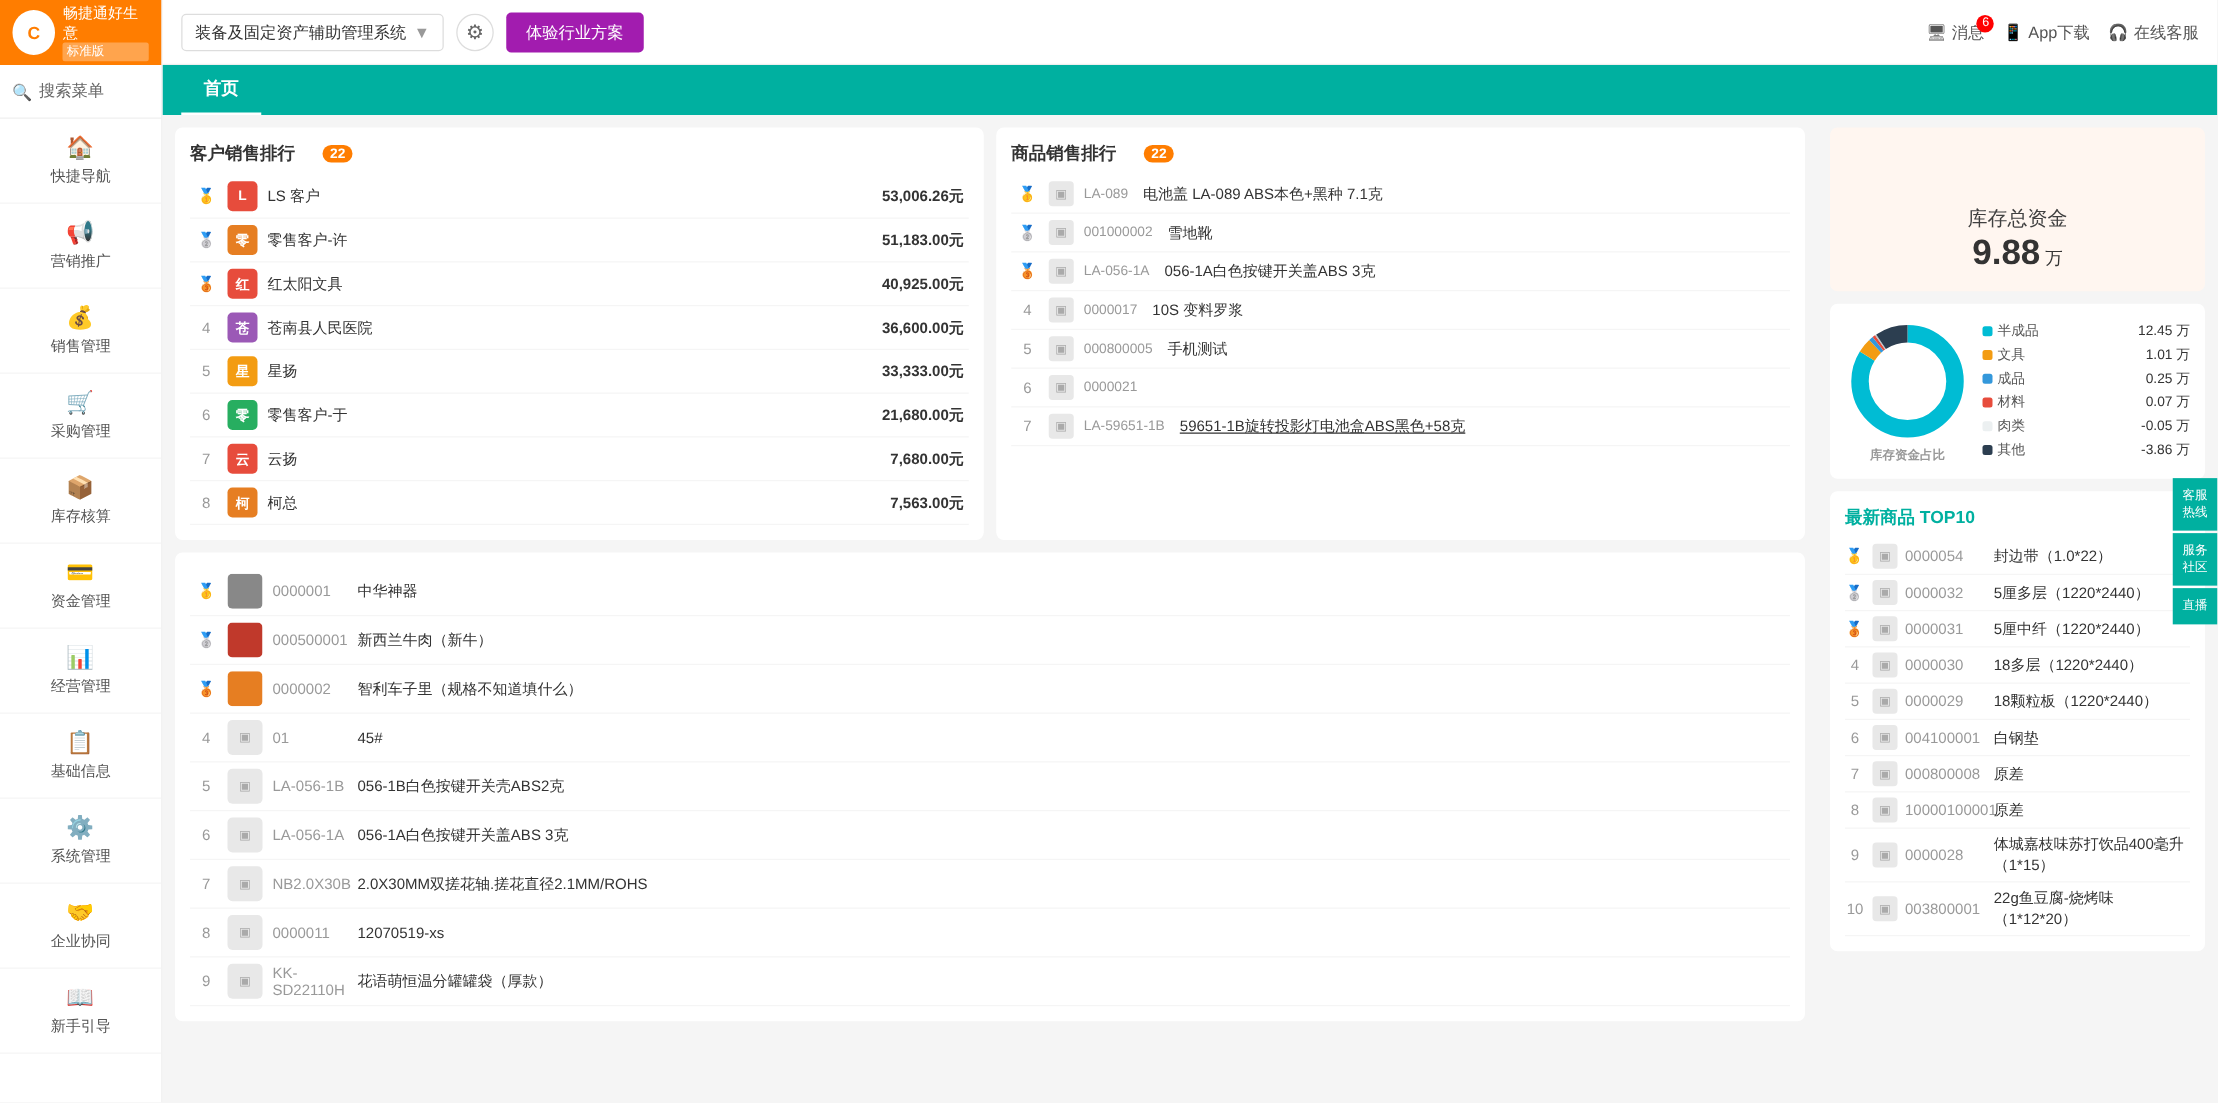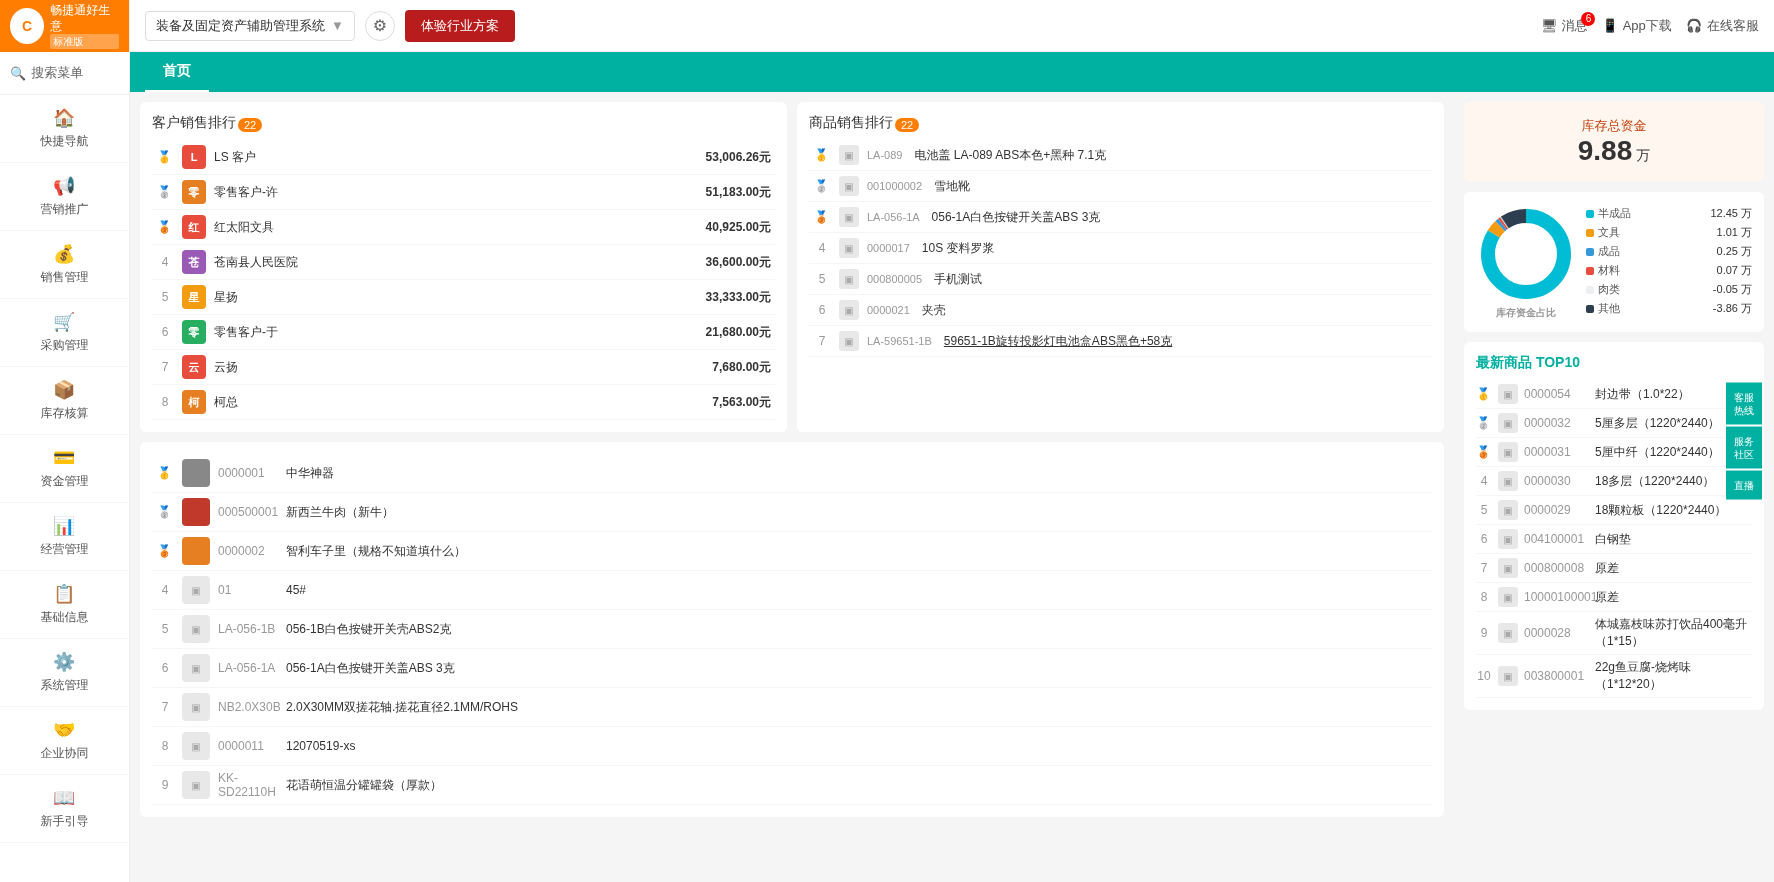--- a/index.html
+++ b/index.html
@@ -67,21 +67,21 @@
       border: 1px solid #ddd; border-radius: 4px; padding: 5px 10px;
       cursor: pointer; font-size: 13px; color: #333;
     }
     .chevron { color: #999; }
     .gear-btn {
       width: 30px; height: 30px; border-radius: 50%;
       border: 1px solid #ddd; display: flex; align-items: center; justify-content: center;
       cursor: pointer; color: #666; font-size: 16px;
     }
     .trial-btn {
-      background: #b91c1c; color: #fff; border: none;
+      background: #a21caf; color: #fff; border: none;
       padding: 7px 16px; border-radius: 4px; font-size: 13px;
       cursor: pointer; font-family: inherit;
     }
     .topbar-right {
       margin-left: auto; display: flex; align-items: center; gap: 15px; color: #555;
     }
     .topbar-right-item {
       display: flex; align-items: center; gap: 4px; cursor: pointer; position: relative;
     }
     .badge {
@@ -111,22 +111,22 @@
     
     .middle-panels {
       flex: 1; display: flex; flex-direction: column; overflow-y: auto; padding: 10px;
       gap: 10px;
     }
 
     .panel {
       background: #fff; border-radius: 6px; padding: 12px;
     }
     .ranking-panel-title {
-      font-size: 14px; font-weight: normal; color: #333; margin-bottom: 8px;
-      display: flex; align-items: flex-end; gap: 2px;
+      font-size: 14px; font-weight: bold; color: #333; margin-bottom: 8px;
+      display: flex; align-items: center; gap: 22px;
     }
     .ranking-row {
       display: flex; align-items: center; padding: 5px 4px;
       border-bottom: 1px solid #f5f5f5; gap: 8px;
     }
     .rank-num { width: 18px; text-align: center; color: #999; font-size: 12px; }
     .rank-avatar {
       width: 24px; height: 24px; border-radius: 4px;
       display: flex; align-items: center; justify-content: center;
       font-size: 11px; color: #fff; font-weight: bold; flex-shrink: 0;
@@ -136,21 +136,21 @@
 
     
     .right-panel {
       width: 320px; flex-shrink: 0; display: flex; flex-direction: column; gap: 10px;
       overflow-y: auto; padding: 10px;
     }
 
     .inv-total-panel {
       background: #fff6f0; border-radius: 6px; padding: 15px; text-align: center;
     }
-    .inv-total-label { font-size: 13px; color: #c2410c; }
+    .inv-total-label { font-size: 16px; color: #404040; margin-top: 48px; }
     .inv-total-value { font-size: 28px; font-weight: bold; color: #333; }
     .inv-total-unit { font-size: 14px; color: #333; }
 
     .inv-chart-panel {
       background: #fff; border-radius: 6px; padding: 12px; display: flex; gap: 10px;
     }
 
     
     .donut-container {
       width: 100px; height: 100px; flex-shrink: 0; position: relative;
@@ -200,21 +200,21 @@
     
     ::-webkit-scrollbar { width: 4px; }
     ::-webkit-scrollbar-track { background: #f0f0f0; }
     ::-webkit-scrollbar-thumb { background: #ccc; border-radius: 2px; }
 
     
     .two-col { display: flex; gap: 10px; }
     .col-half { flex: 1; }
 
     .float-btns {
-      position: fixed; right: 12px; top: 50%; transform: translateY(-50%);
+      position: fixed; right: 0; top: 50%; transform: translateY(-50%);
       display: flex; flex-direction: column; gap: 2px;
     }
     .float-btn {
       background: #00b0a0; color: #fff; width: 36px; padding: 8px 4px;
       font-size: 10px; text-align: center; cursor: pointer; line-height: 1.3;
     }
   </style>
 </head>
 <body>
 
@@ -406,21 +406,20 @@
               <div class="ranking-row">
     <span class="rank-num">5</span>
     <span style="width:20px;height:20px;background:#e8e8e8;border-radius:3px;display:inline-flex;align-items:center;justify-content:center;font-size:10px;color:#aaa;flex-shrink:0;">▣</span>
     <span style="color:#999;font-size:11px;margin-right:4px;">000800005</span>
     <span class="rank-name" style="font-size:12px;">手机测试</span>
   </div>
               <div class="ranking-row">
     <span class="rank-num">6</span>
     <span style="width:20px;height:20px;background:#e8e8e8;border-radius:3px;display:inline-flex;align-items:center;justify-content:center;font-size:10px;color:#aaa;flex-shrink:0;">▣</span>
     <span style="color:#999;font-size:11px;margin-right:4px;">0000021</span>
-    <span class="rank-name" style="font-size:12px;">夹壳</span>
   </div>
               <div class="ranking-row">
     <span class="rank-num">7</span>
     <span style="width:20px;height:20px;background:#e8e8e8;border-radius:3px;display:inline-flex;align-items:center;justify-content:center;font-size:10px;color:#aaa;flex-shrink:0;">▣</span>
     <span style="color:#999;font-size:11px;margin-right:4px;">LA-59651-1B</span>
     <span class="rank-name" style="font-size:12px;text-decoration:underline;">59651-1B旋转投影灯电池盒ABS黑色+58克</span>
   </div>
             </div>
         </div>
       </div>

